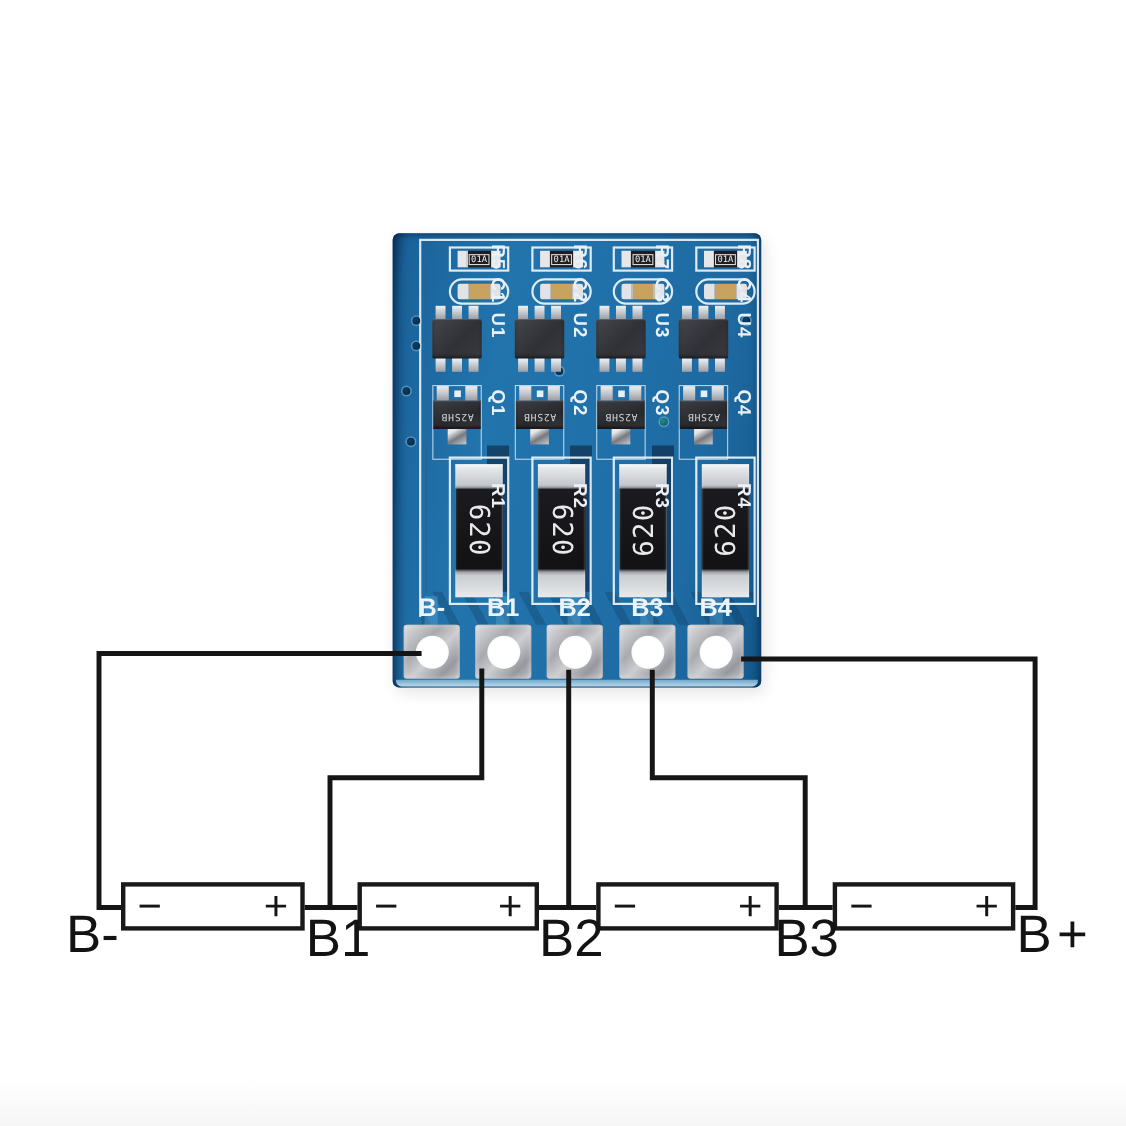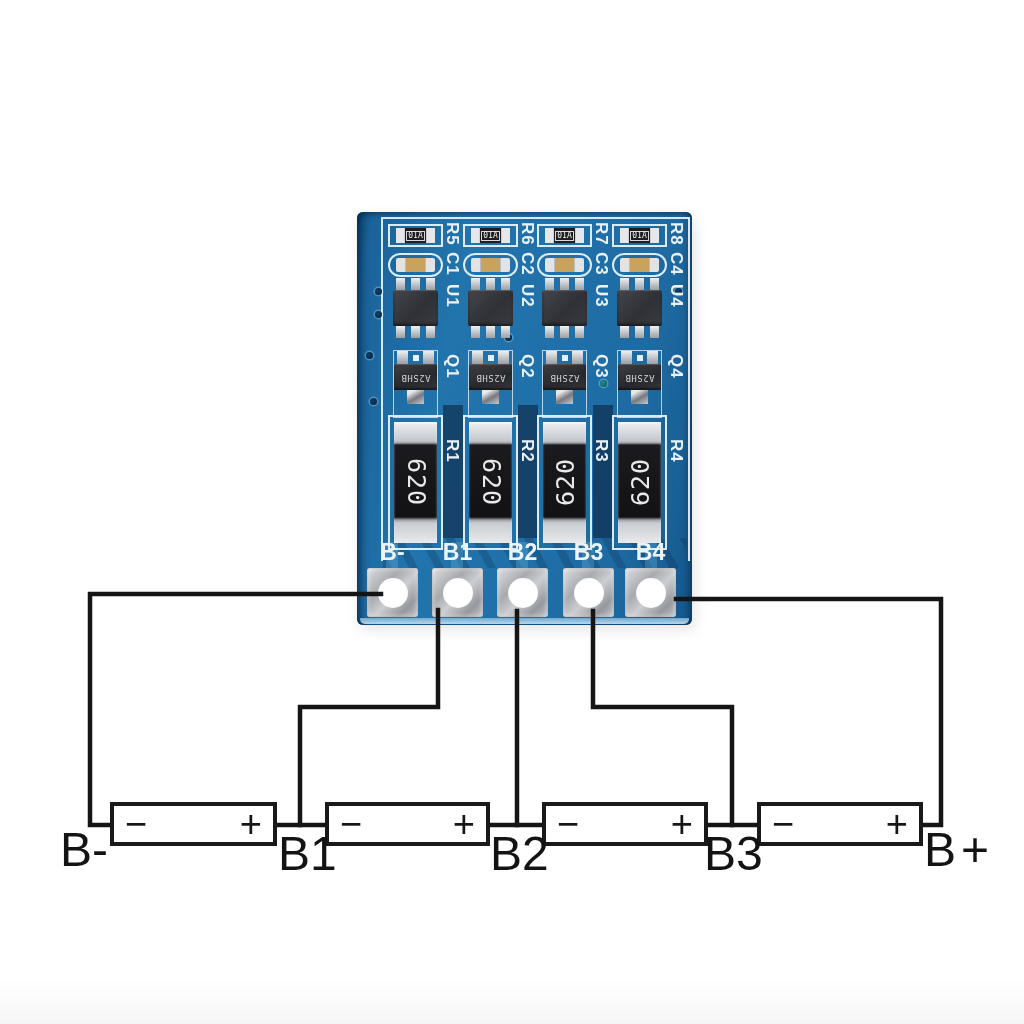--- a/index.html
+++ b/index.html
@@ -28,21 +28,21 @@
   .diag{position:absolute;top:326px;left:26px;width:303px;height:30px;
          background:repeating-linear-gradient(62deg,rgba(9,34,60,.22) 0 8px,transparent 8px 23px);}
   .vtrace{position:absolute;top:330px;width:12px;height:28px;background:rgba(120,190,230,.28);}
   .via{position:absolute;width:7px;height:7px;border-radius:50%;
        background:radial-gradient(circle at 35% 35%,#0d3d63,#082740);
        box-shadow:0 0 0 1.5px rgba(190,225,250,.35);}
   .via.teal{background:radial-gradient(circle at 35% 35%,#1c8d8a,#0d5a58);}
 
   
   .col{position:absolute;top:12px;width:55px;height:330px;}
-  .silk{border:2px solid rgba(238,246,251,.92);box-sizing:border-box;}
+  .silk{border:2px solid rgba(238,246,251,.92);box-sizing:border-box;margin-left:20px;}
   .res-s{position:absolute;top:0;left:0;width:55px;height:23px;}
   .res-s-body{position:absolute;left:6px;right:6px;top:2px;bottom:2px;
         background:linear-gradient(90deg,#e6e7e9 0 8px,#cfd0d3 8px 9px,#1e1e22 9px calc(100% - 9px),#cfd0d3 calc(100% - 9px) calc(100% - 8px),#e6e7e9 calc(100% - 8px) 100%);
         display:flex;align-items:center;justify-content:center;}
   .res-s-val{font-size:8px;line-height:1;color:#efefef;border:1px solid #d8d8d8;
         padding:0 1px;font-family:"DejaVu Sans Mono",monospace;}
   .cap{position:absolute;top:29px;left:0;width:55px;height:24px;border-radius:12px;}
   .cap-body{position:absolute;left:6px;right:6px;top:3px;bottom:3px;border-radius:2px;
         background:linear-gradient(90deg,#e2e3e5 0 9px,#b9bcc0 9px 10px,#c8a35f 10px calc(100% - 10px),#b9bcc0 calc(100% - 10px) calc(100% - 9px),#e2e3e5 calc(100% - 9px) 100%);}
   .ic{position:absolute;top:54px;left:5px;width:45px;height:60px;}

